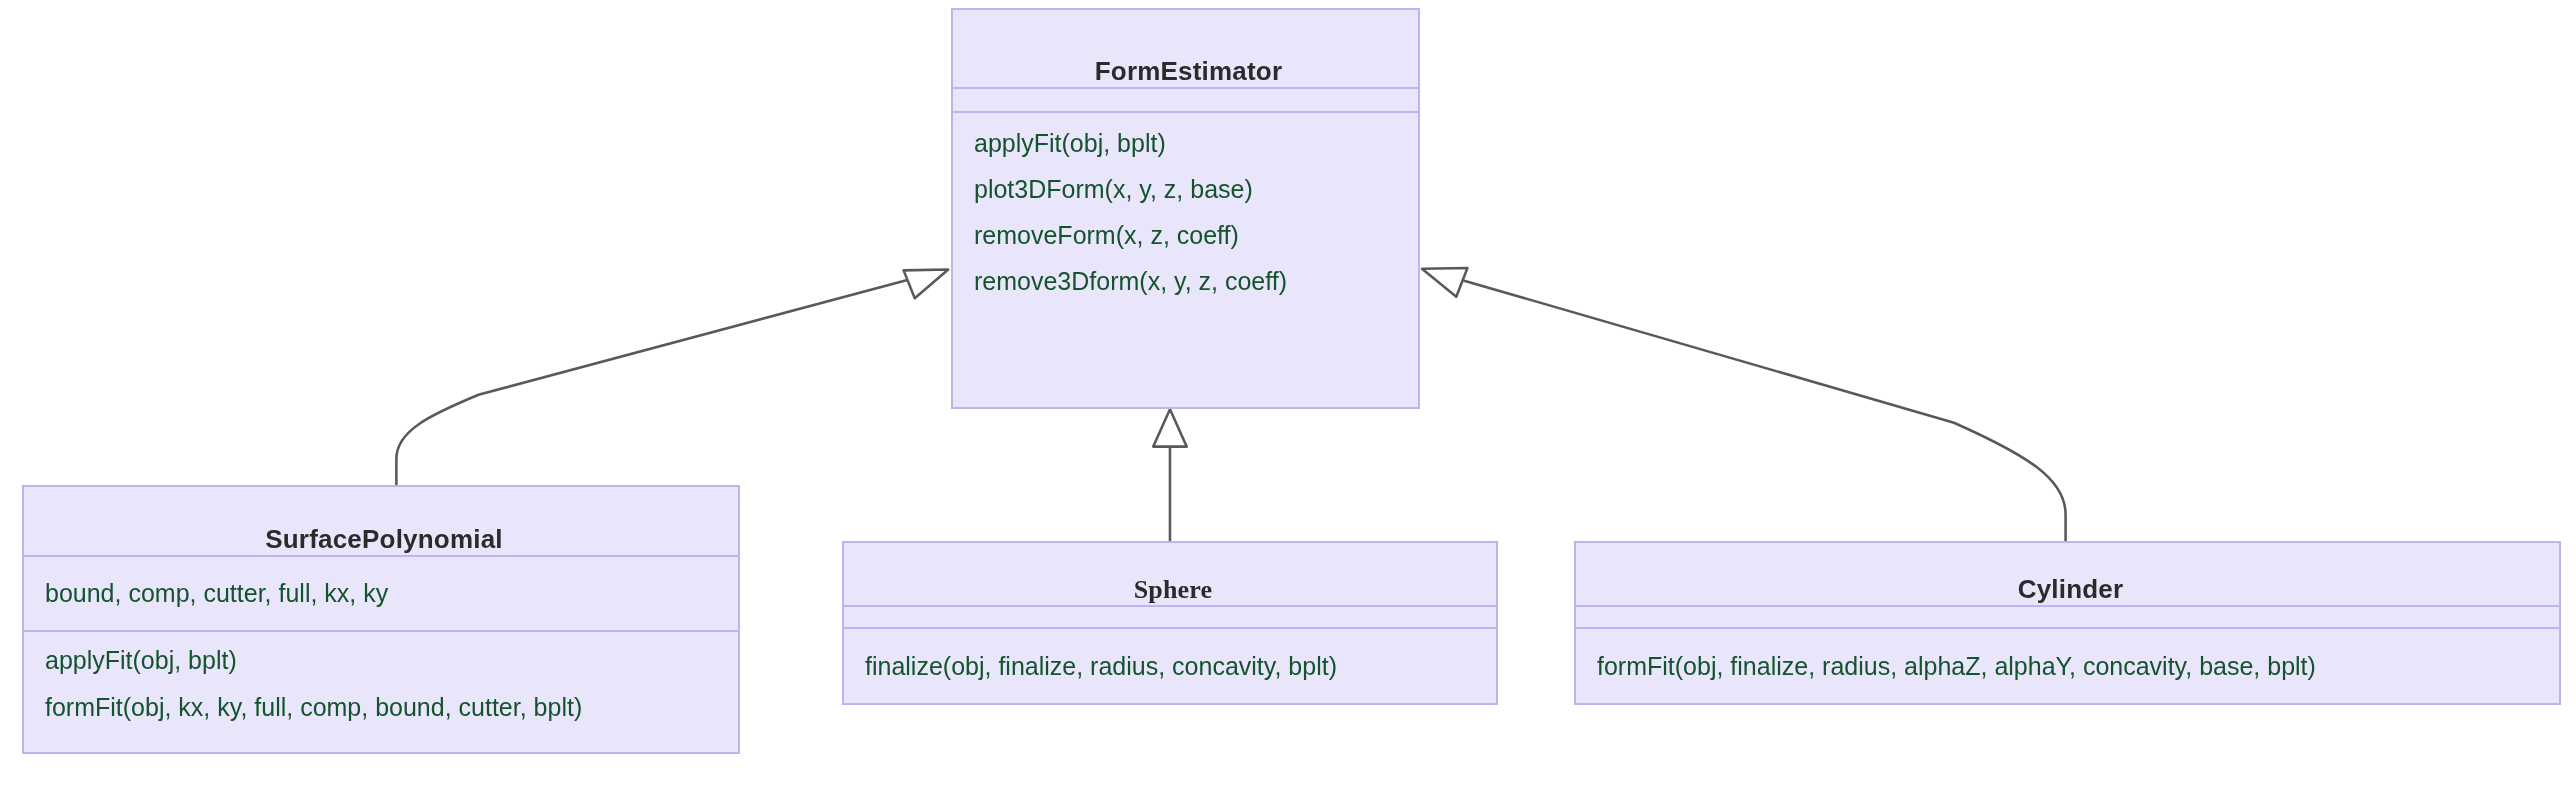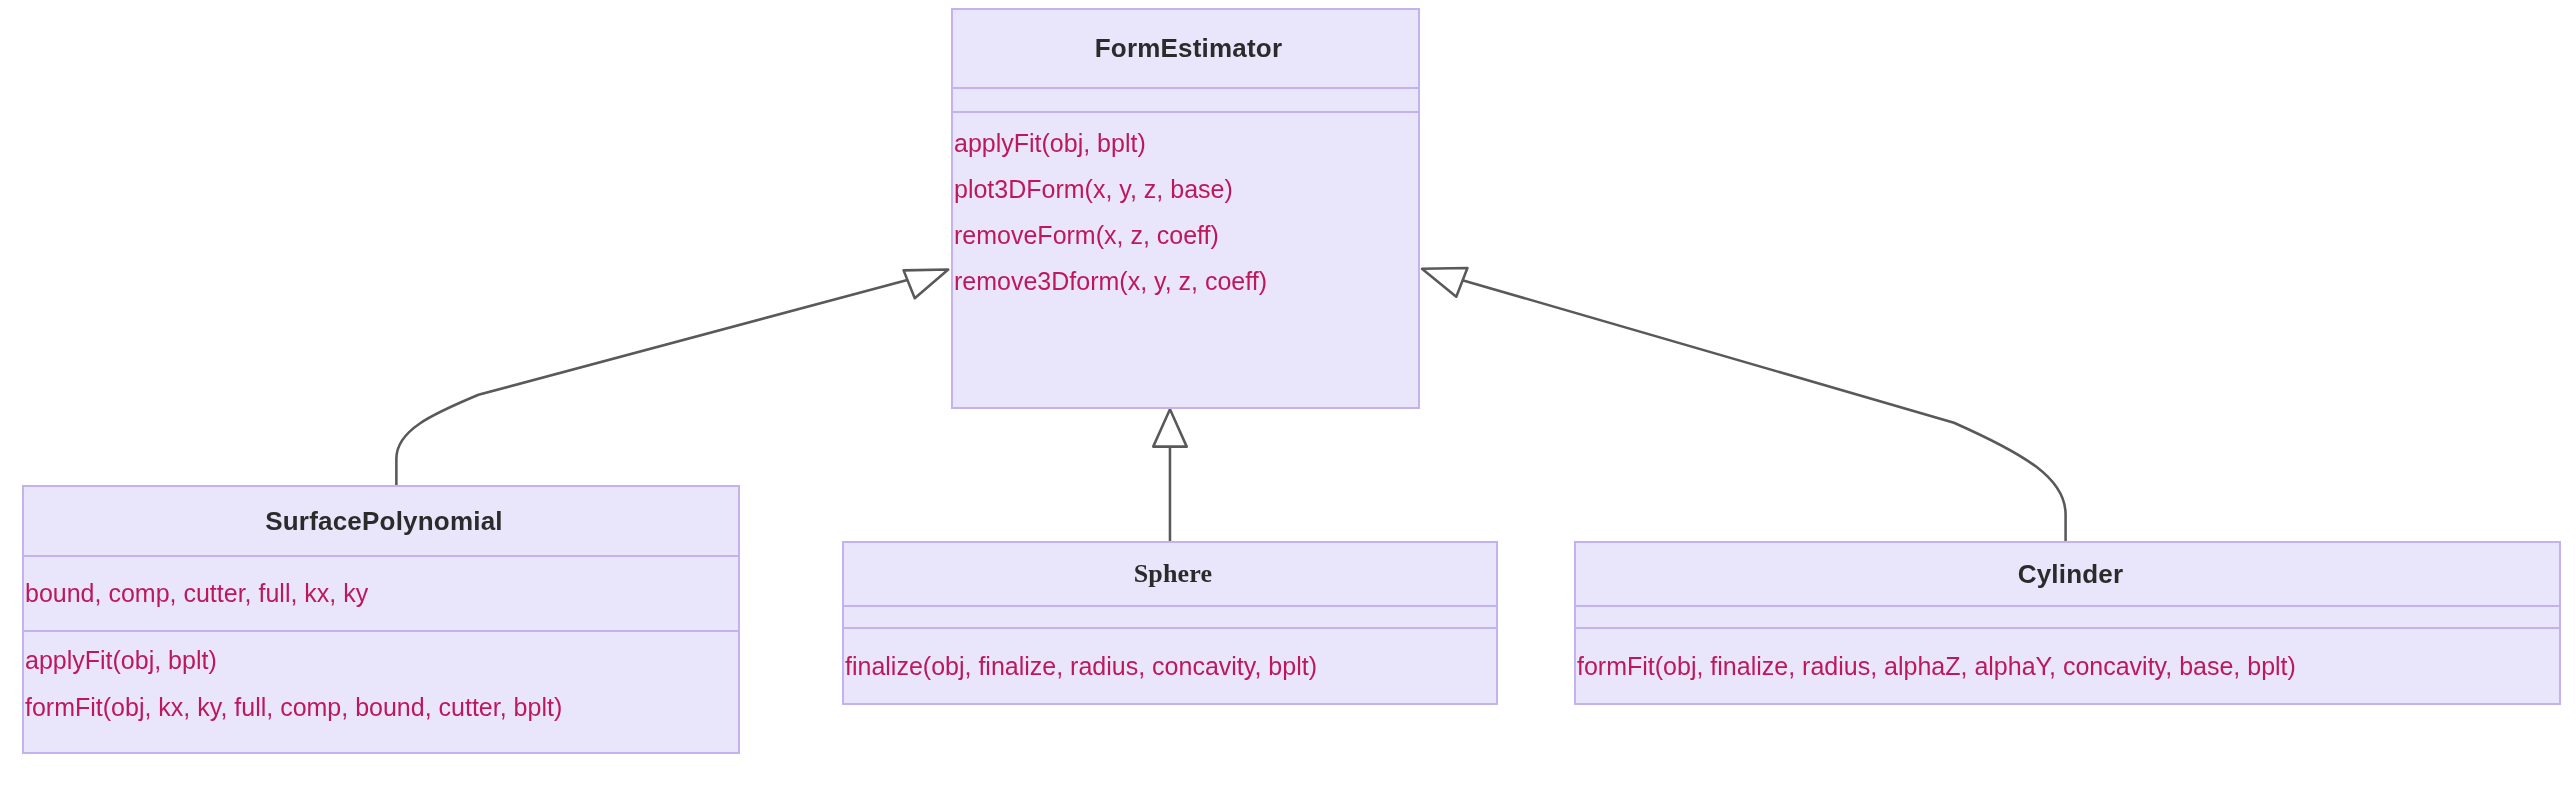--- a/index.html
+++ b/index.html
@@ -37,40 +37,40 @@
     z-index: 2;
   }
   .compartment {
     box-sizing: border-box;
     display: flex;
     flex-direction: column;
     justify-content: center;
   }
   .compartment.title-compartment {
     align-items: center;
-    justify-content: center;
+    justify-content: flex-end;
     margin-left: 6px;
   }
   .compartment.attrs-compartment,
   .compartment.methods-compartment {
     border-top: 2.4px solid #c4b2ee;
   }
   .class-title {
     font-weight: bold;
     font-size: 26px;
     color: #2b2b2b;
     letter-spacing: 0.2px;
     text-align: center;
     white-space: nowrap;
   }
   .member-row {
     font-size: 25px;
-    color: #be185d;
+    color: #14532d;
     white-space: nowrap;
-    padding-left: 1px;
+    padding-left: 21px;
     line-height: 1.0;
   }
   .attrs-compartment .member-row,
   .methods-compartment .member-row {
     padding-top: 0;
     padding-bottom: 0;
   }
 
   
   #class-formestimator {

